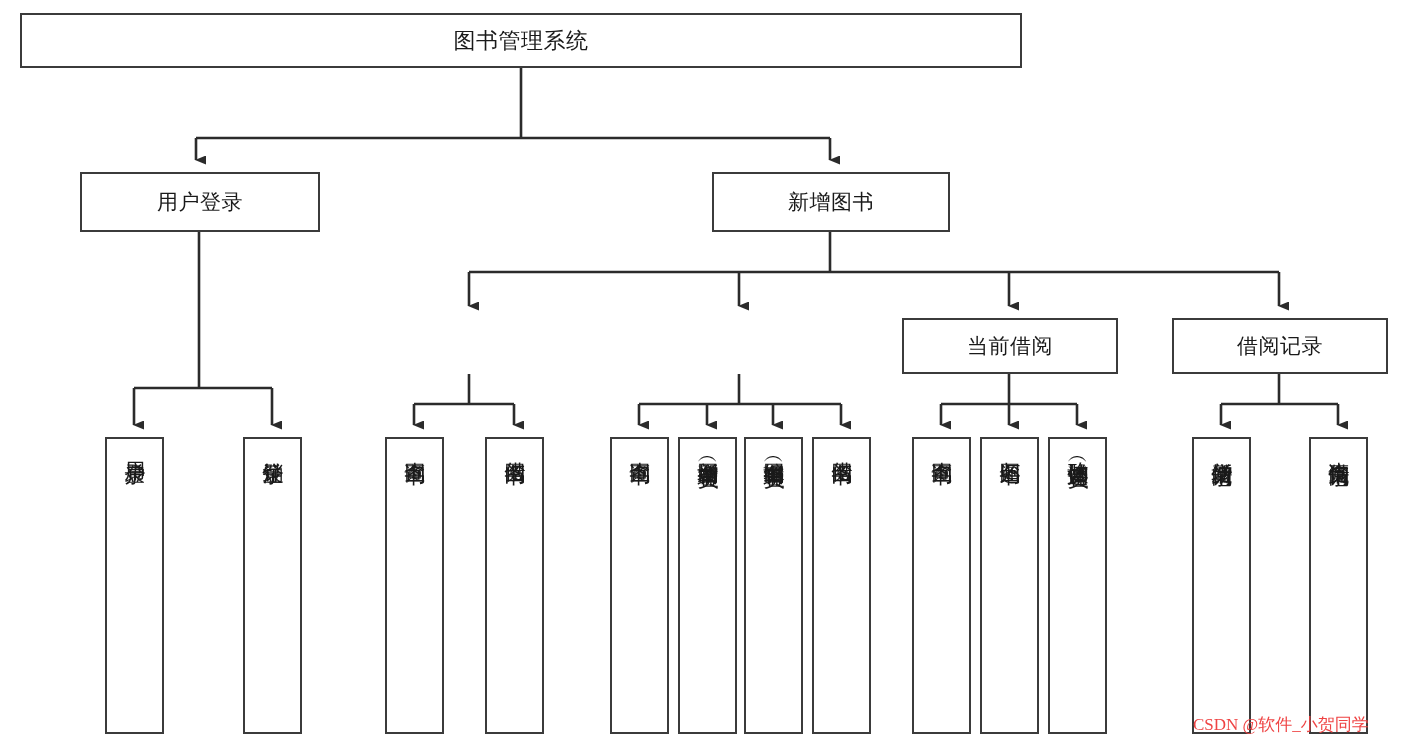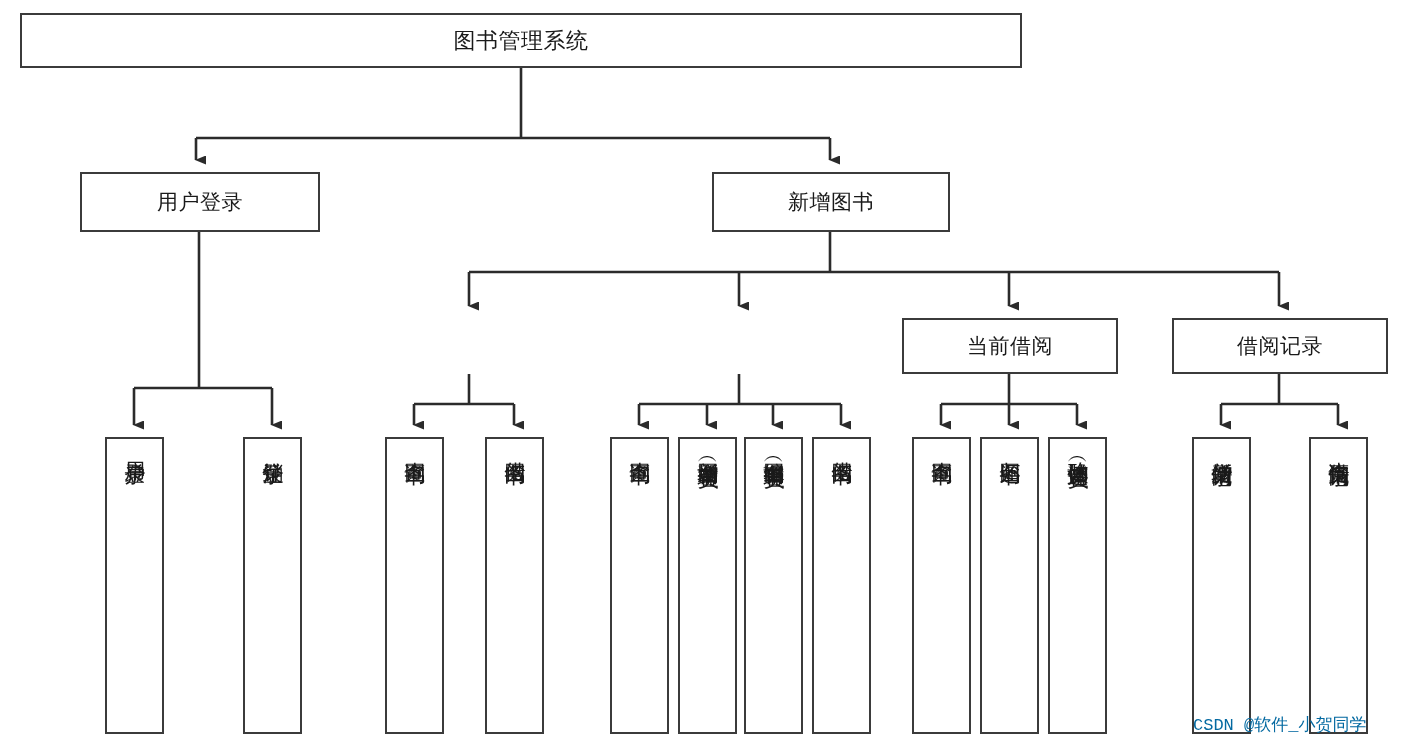--- a/index.html
+++ b/index.html
@@ -58,24 +58,24 @@
     writing-mode: vertical-rl;
     text-orientation: upright;
     font-size: 21px;
     line-height: 1.1;
     letter-spacing: 1px;
     white-space: nowrap;
   }
   .watermark {
     position: absolute;
     font-size: 17px;
-    color: #0369a1;
+    color: #ef4444;
     white-space: nowrap;
     z-index: 3;
-    font-family: Liberation Mono, monospace;
+    font-family: Liberation Serif, serif;
   }
 </style>
 </head>
 <body>
 
 <div id="canvas">
 
   <svg id="edges" viewBox="0 0 1405 747">
     <defs>
       <marker id="arrow" markerWidth="9" markerHeight="11" refX="4.5" refY="10" orient="auto" markerUnits="userSpaceOnUse">

